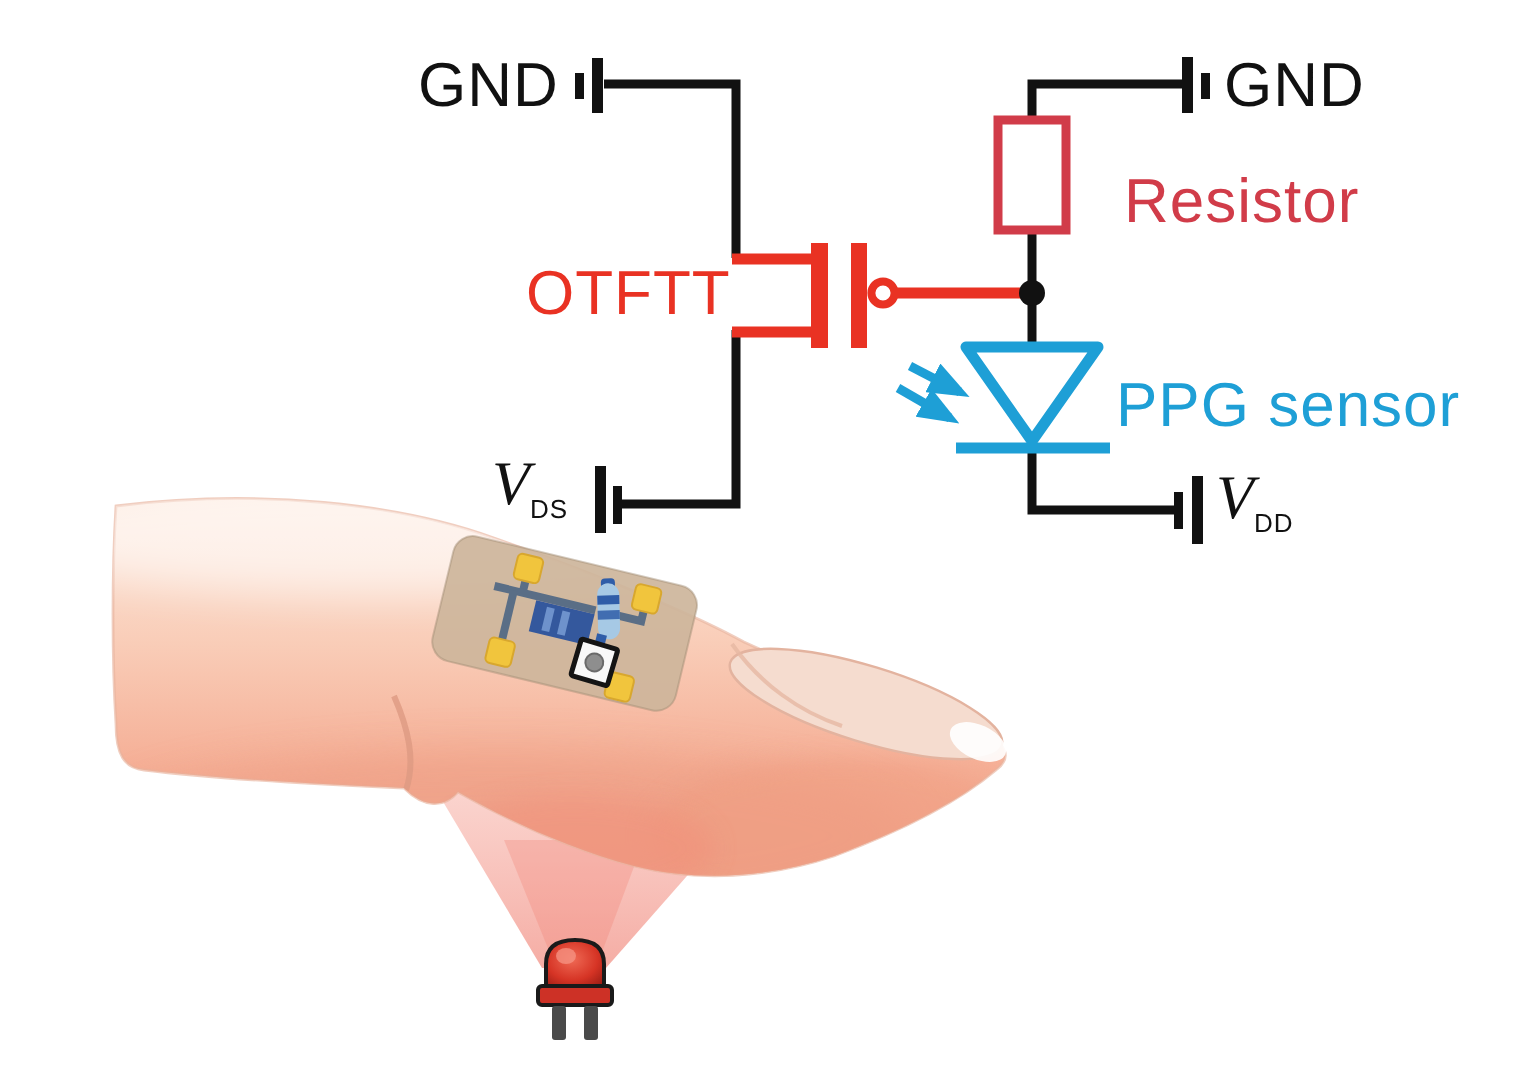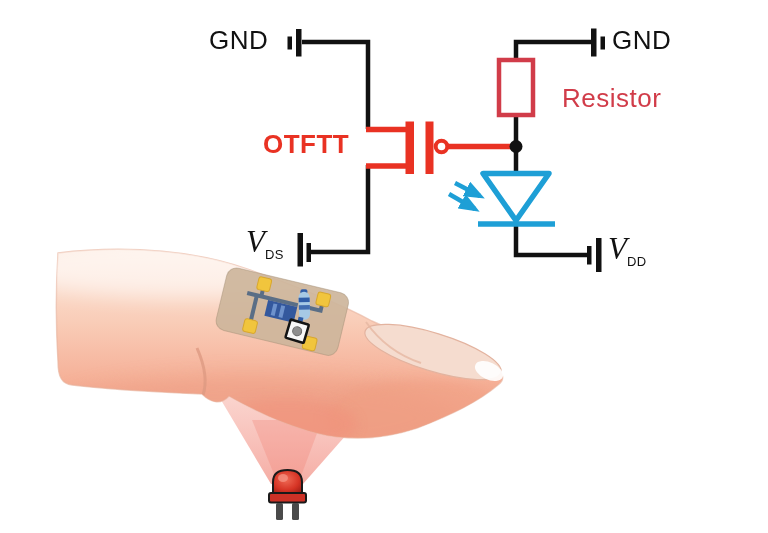--- a/index.html
+++ b/index.html
@@ -1,20 +1,20 @@
 <!DOCTYPE html>
 <html><head>
 <meta charset="utf-8">
 <style>
   html,body{margin:0;padding:0;background:#ffffff;}
   #stage{position:relative;width:768px;height:533px;background:#ffffff;overflow:hidden;
          font-family:"Liberation Sans", sans-serif;}
   svg{position:absolute;left:0;top:0;}
-  .lbl{position:absolute;font-size:26px;color:#111;line-height:1;white-space:nowrap;letter-spacing:.5px;}
-  .lbl.red{color:#e93223;font-weight:bold;}
+  .lbl{position:absolute;font-size:31px;color:#111;line-height:1;white-space:nowrap;letter-spacing:.5px;}
+  .lbl.red{color:#e93223;font-weight:normal;}
   .lbl.crimson{color:#d13c49;}
   .lbl.cyan{color:#1e9fd6;}
   .vlabel{position:absolute;line-height:1;white-space:nowrap;color:#111;}
   .vlabel .base{font-style:italic;font-size:31px;font-family:"Liberation Serif","Liberation Sans",sans-serif;font-weight:500;}
   .vlabel .sub{font-size:13px;vertical-align:-7px;letter-spacing:.5px;}
 </style>
 </head>
 <body>
 
 <div id="stage">
@@ -185,20 +185,21 @@
   </svg>
 
   <div class="lbl" style="left:209px;top:27px;">GND</div>
 
   <div class="lbl" style="left:612px;top:27px;">GND</div>
 
   <div class="lbl red" style="left:263px;top:131px;">OTFTT</div>
 
   <div class="lbl crimson" style="left:562px;top:85px;">Resistor</div>
 
+  <div class="lbl cyan" style="left:558px;top:187px;">PPG sensor</div>
 
   <div class="vlabel" style="left:246px;top:226px;">
     <span class="base">V</span><span class="sub">DS</span>
   </div>
 
   <div class="vlabel" style="left:608px;top:233px;text-align:center;">
     <span class="base">V</span><span class="sub">DD</span>
   </div>
 
 </div>

